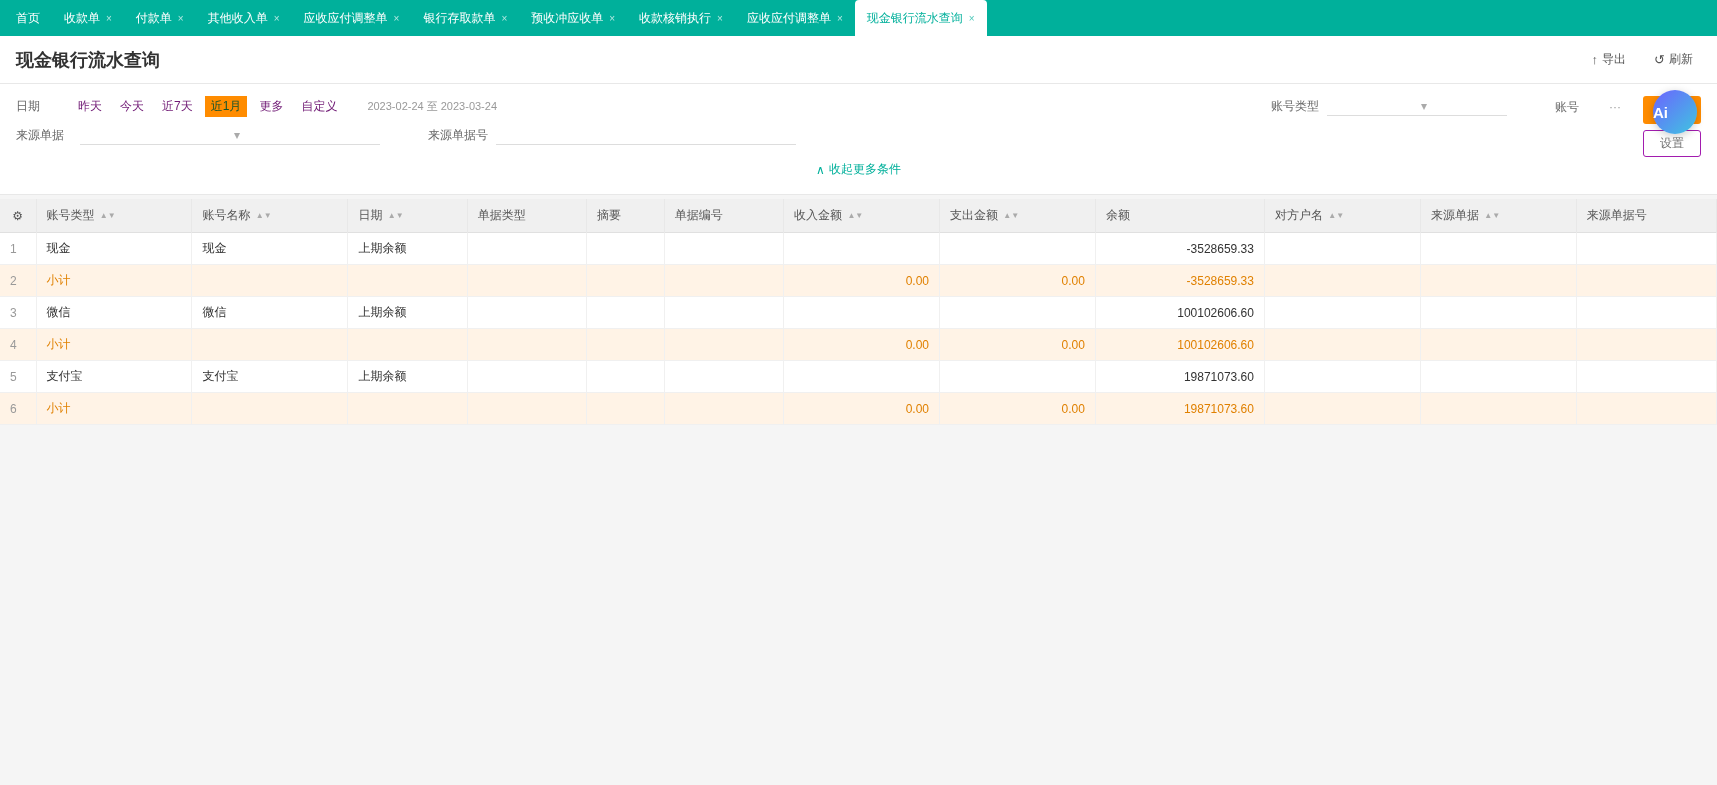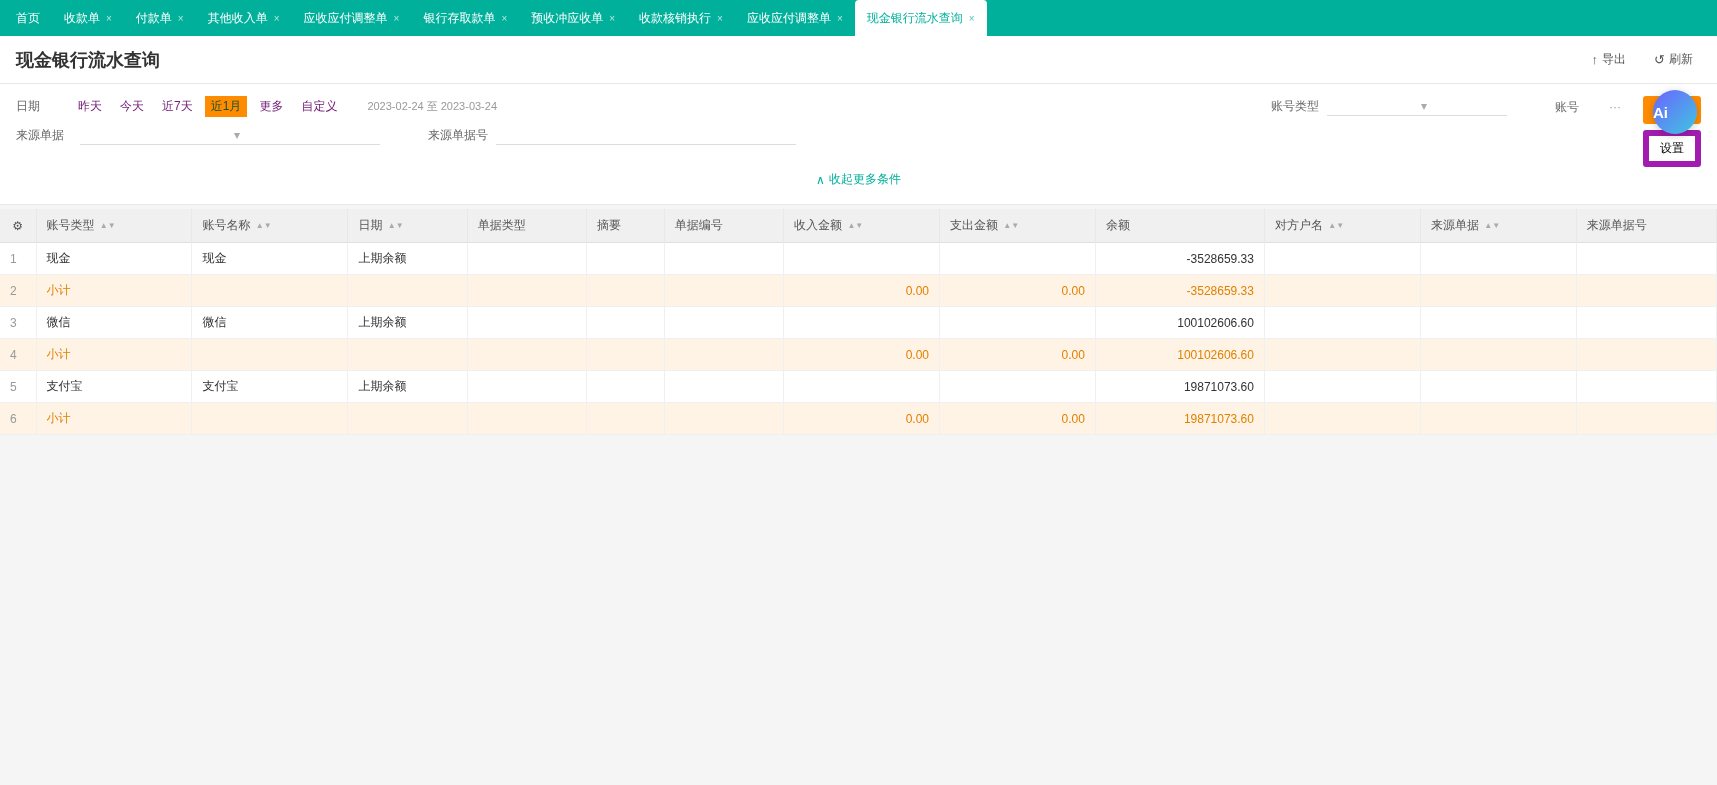--- a/index.html
+++ b/index.html
@@ -120,22 +120,22 @@
       background: #ff8c00;
       color: #fff;
       border: none;
       padding: 5px 16px;
       border-radius: 3px;
       cursor: pointer;
       font-size: 13px;
     }
     .setting-btn {
       background: #fff;
-      color: #000000;
-      border: 6px solid #a21caf;
+      color: #737373;
+      border: 1px solid #a21caf;
       padding: 4px 0;
       border-radius: 3px;
       cursor: pointer;
       font-size: 12px;
     }
     .right-buttons {
       display: flex;
       flex-direction: column;
       gap: 6px;
       margin-left: auto;

